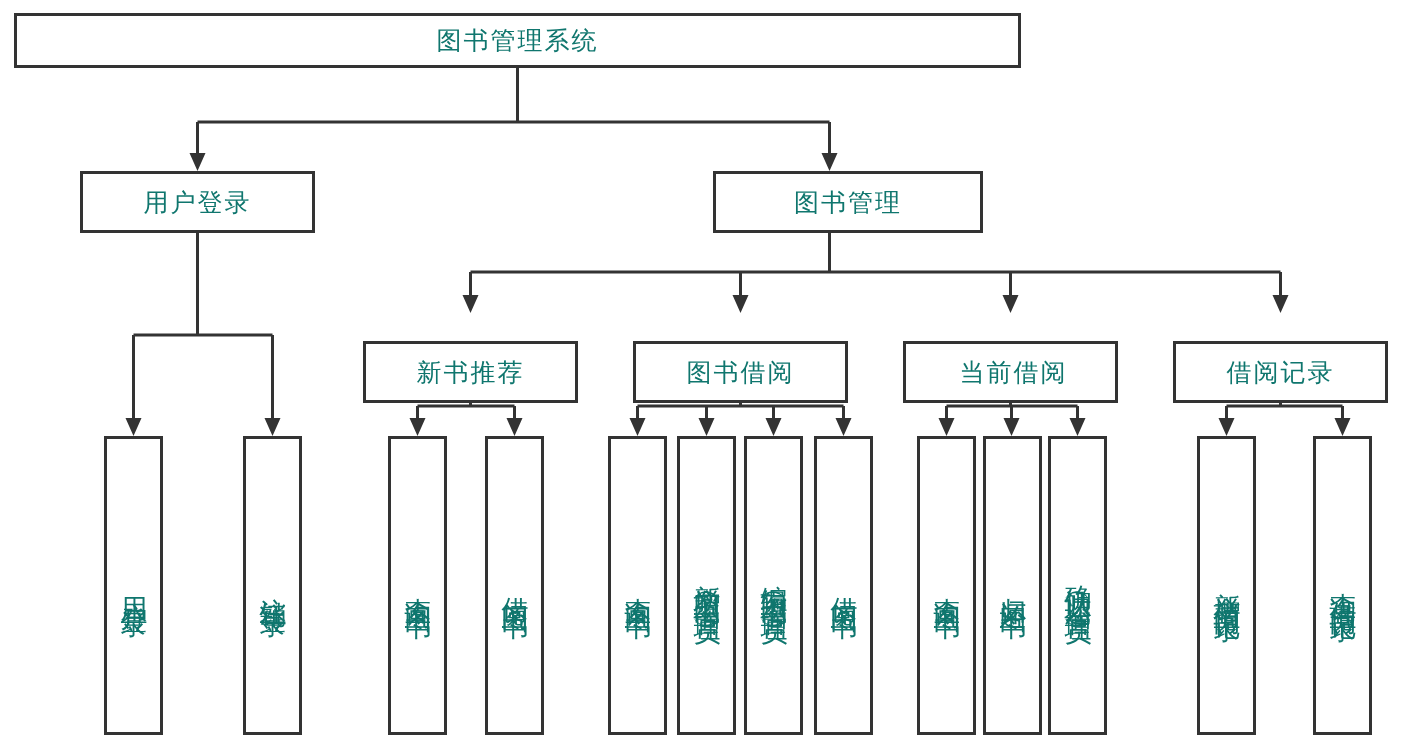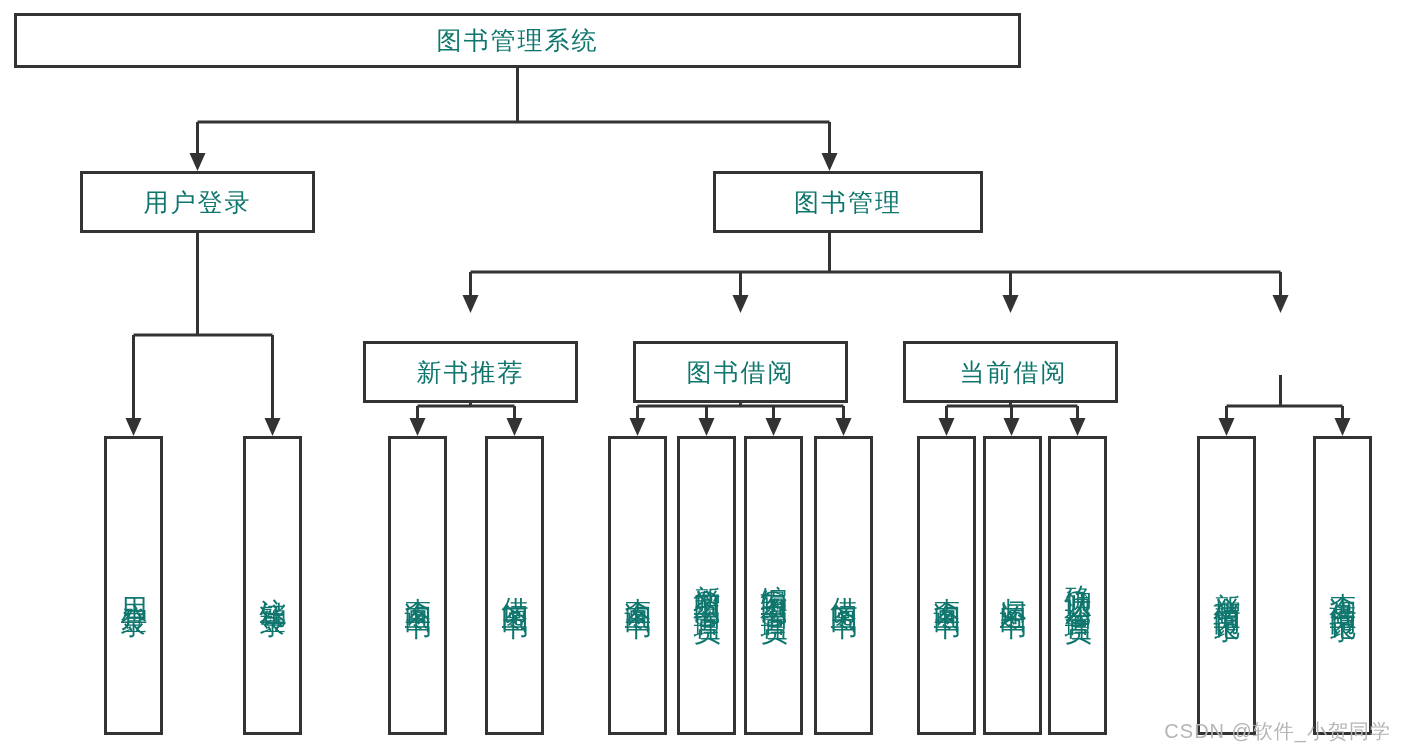--- a/index.html
+++ b/index.html
@@ -120,33 +120,33 @@
   </svg>
 
   <div class="box h-box root-box">图书管理系统</div>
 
   <div class="box h-box lvl1 b-user">用户登录</div>
   <div class="box h-box lvl1 b-book">图书管理</div>
 
   <div class="box h-box lvl2 g-recommend">新书推荐</div>
   <div class="box h-box lvl2 g-borrow">图书借阅</div>
   <div class="box h-box lvl2 g-current">当前借阅</div>
+  <div class="box h-box lvl2 g-records">借阅记录</div>
 
   <div class="box v-box leaf lf-1">用户登录</div>
   <div class="box v-box leaf lf-2">注销登录</div>
 
   <div class="box v-box leaf lf-3">查询图书</div>
   <div class="box v-box leaf lf-4">借阅图书</div>
 
   <div class="box v-box leaf lf-5">查询图书</div>
   <div class="box v-box leaf lf-6">新增图书（管理员）</div>
   <div class="box v-box leaf lf-7">编辑图书（管理员）</div>
   <div class="box v-box leaf lf-8">借阅图书</div>
 
   <div class="box v-box leaf lf-9">查询图书</div>
   <div class="box v-box leaf lf-10">归还图书</div>
   <div class="box v-box leaf lf-11">确认归还（管理员）</div>
 
   <div class="box v-box leaf lf-12">新增借阅记录</div>
   <div class="box v-box leaf lf-13">查询借阅记录</div>
 
-  <div class="watermark">CSDN @软件_小贺同学</div>
 </div>
 
 </body></html>

